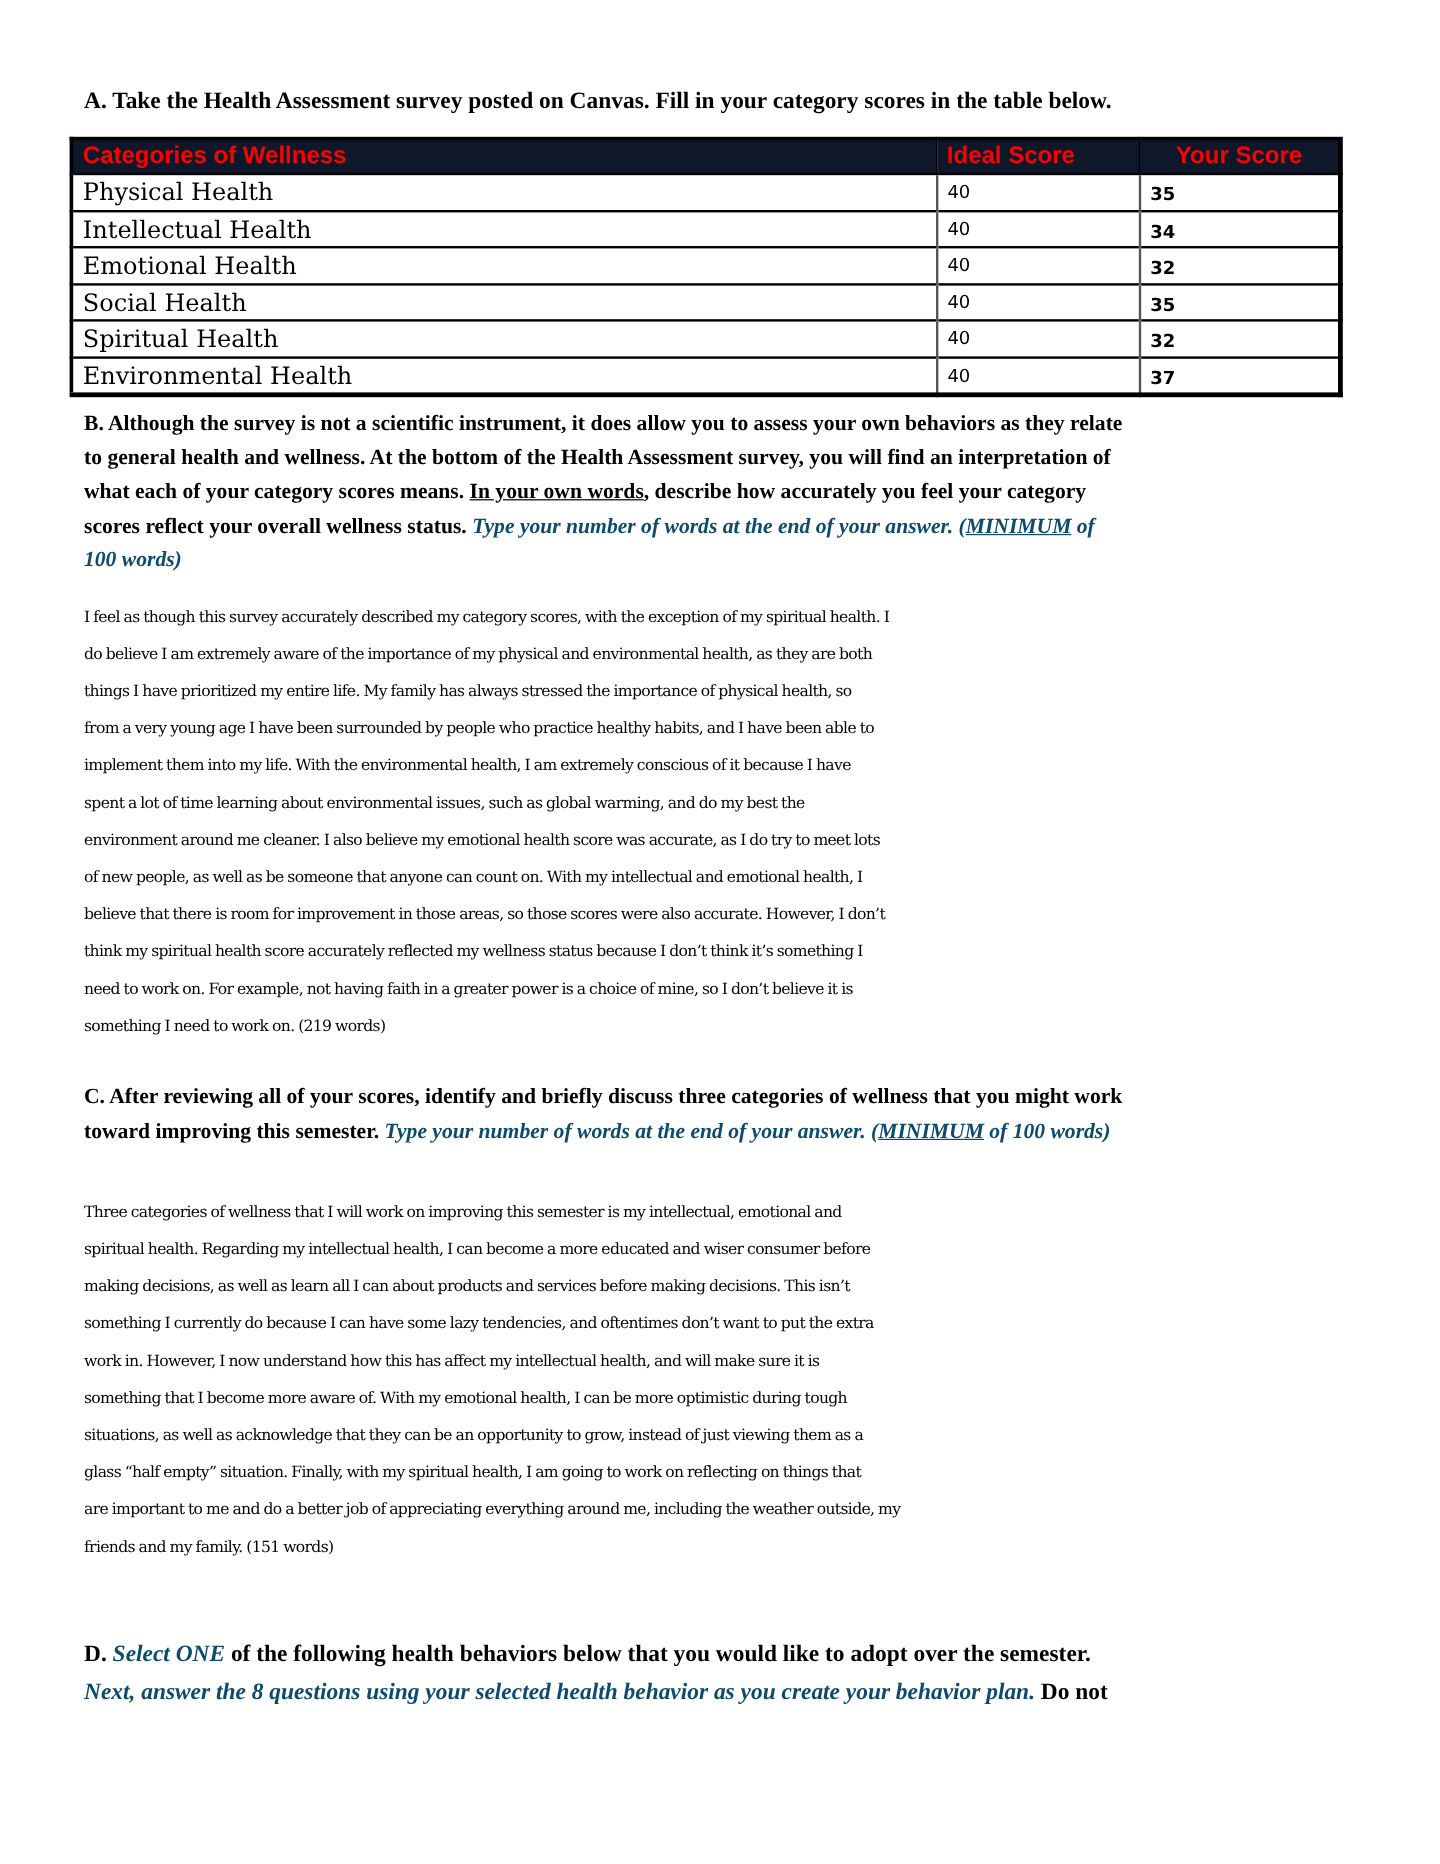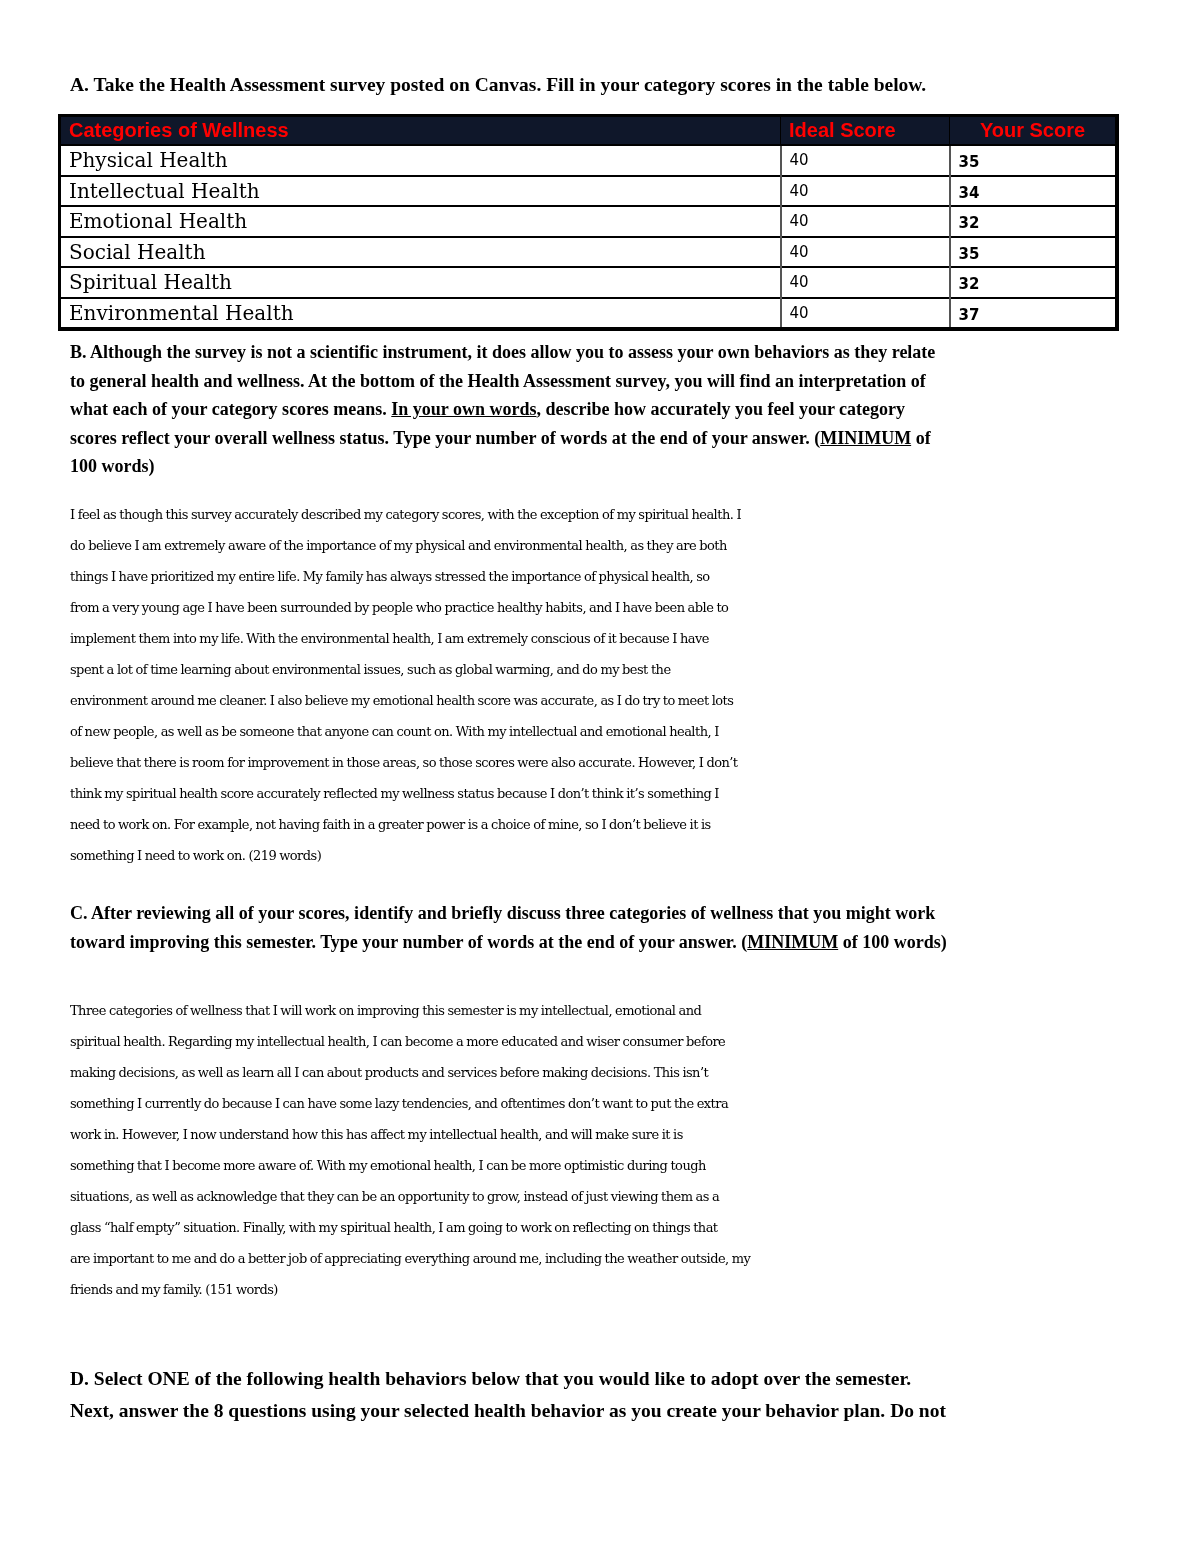--- a/index.html
+++ b/index.html
@@ -14,21 +14,21 @@
       overflow: hidden;
       font-family: "DejaVu Serif", "Liberation Serif", serif;
       color: #000;
     }
     .page {
       position: absolute;
       left: 70px;
       top: 0;
       width: 1062px;
     }
-    .red { color: #000000; }
+    .red { color: #0c4a6e; font-style: italic; }
     .u { text-decoration: underline; }
 
     
     .sec-a {
       position: absolute;
       left: 0;
       top: 74px;
       width: 1062px;
       font-family: Liberation Serif, serif;
       font-weight: bold;

